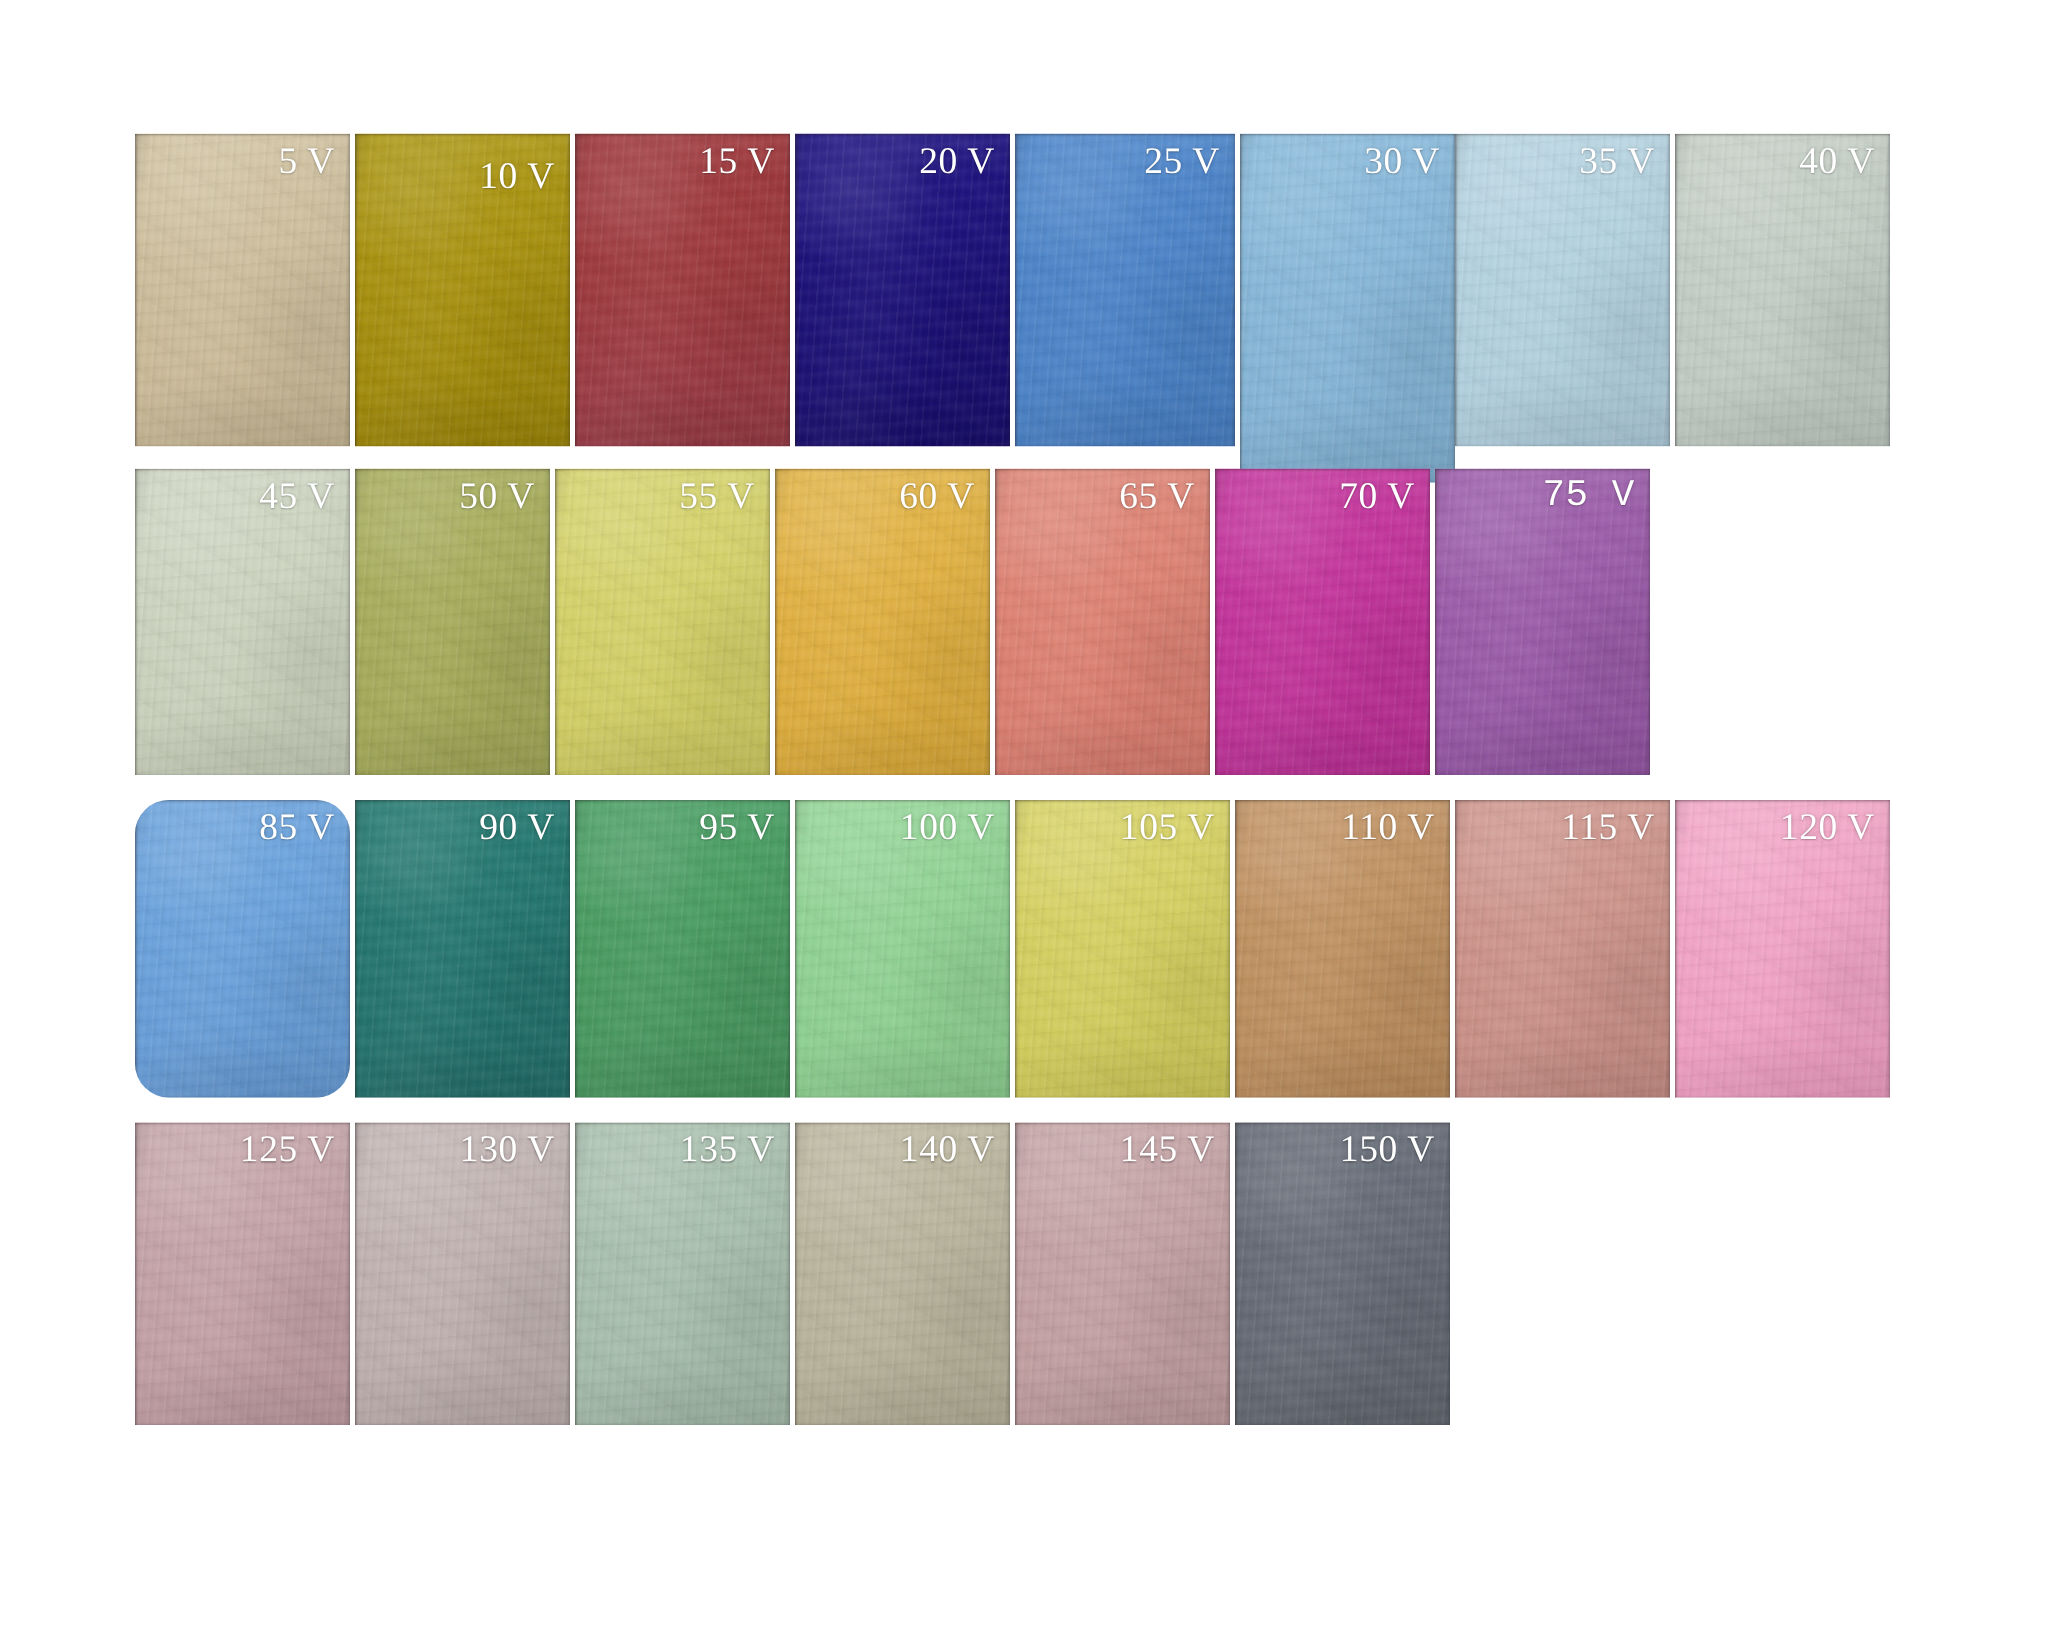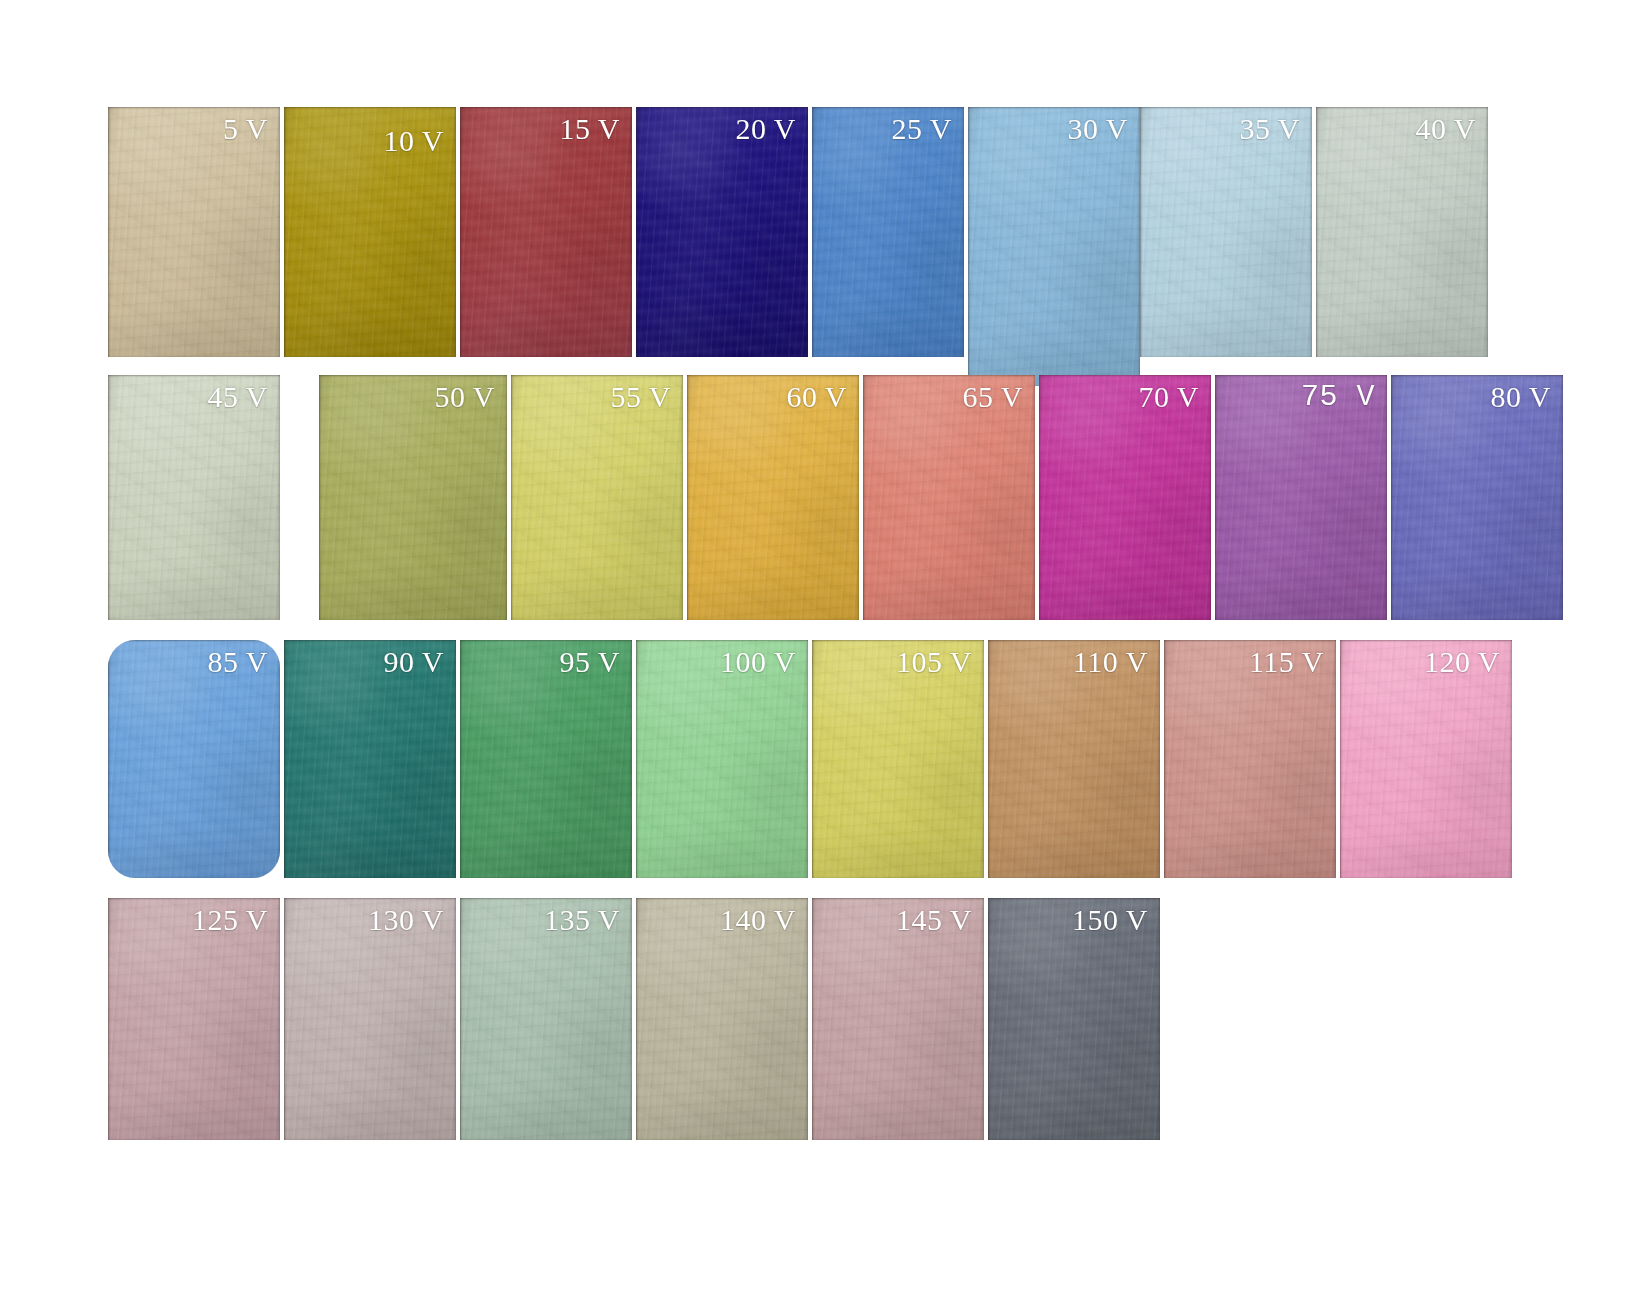--- a/index.html
+++ b/index.html
@@ -139,21 +139,21 @@
         <div class="voltage-label" style="color: rgb(255, 255, 255);">15 V</div>
       </div>
       <div class="sample" style="width: 172px; height: 250px; margin-right: 4px; background: linear-gradient(rgb(34, 22, 132) 0%, rgb(29, 17, 121) 48%, rgb(24, 13, 108) 100%);">
         <div class="tex-a"></div>
         <div class="tex-b"></div>
         <div class="tex-c"></div>
         <div class="shade"></div>
         <div class="edge"></div>
         <div class="voltage-label" style="color: rgb(255, 255, 255);">20 V</div>
       </div>
-      <div class="sample" style="width: 152px; height: 250px; margin-right: 4px; background: linear-gradient(rgb(81, 137, 205) 0%, rgb(76, 132, 201) 48%, rgb(72, 127, 196) 100%);">
+      <div class="sample" style="width: 176px; height: 250px; margin-right: 4px; background: linear-gradient(rgb(81, 137, 205) 0%, rgb(76, 132, 201) 48%, rgb(72, 127, 196) 100%);">
         <div class="tex-a"></div>
         <div class="tex-b"></div>
         <div class="tex-c"></div>
         <div class="shade"></div>
         <div class="edge"></div>
         <div class="voltage-label" style="color: rgb(255, 255, 255);">25 V</div>
       </div>
       <div class="sample" style="width: 172px; height: 279px; margin-right: 0; background: linear-gradient(rgb(140, 188, 221) 0%, rgb(135, 183, 216) 48%, rgb(128, 176, 210) 100%);">
         <div class="tex-a"></div>
         <div class="tex-b"></div>
@@ -181,21 +181,21 @@
     </div>
     <div class="sample-row" style="left: 108px; top: 375px; height: 245px;">
       <div class="sample" style="width: 172px; height: 245px; margin-right: 4px; background: linear-gradient(rgb(209, 216, 197) 0%, rgb(204, 211, 191) 48%, rgb(197, 204, 183) 100%);">
         <div class="tex-a"></div>
         <div class="tex-b"></div>
         <div class="tex-c"></div>
         <div class="shade"></div>
         <div class="edge"></div>
         <div class="voltage-label" style="color: rgb(255, 255, 255);">45 V</div>
       </div>
-      <div class="sample" style="width: 188px; height: 245px; margin-right: 4px; background: linear-gradient(rgb(171, 177, 98) 0%, rgb(166, 172, 92) 48%, rgb(160, 166, 85) 100%); margin-left: 35px;">
+      <div class="sample" style="width: 156px; height: 245px; margin-right: 4px; background: linear-gradient(rgb(171, 177, 98) 0%, rgb(166, 172, 92) 48%, rgb(160, 166, 85) 100%);">
         <div class="tex-a"></div>
         <div class="tex-b"></div>
         <div class="tex-c"></div>
         <div class="shade"></div>
         <div class="edge"></div>
         <div class="voltage-label" style="color: rgb(255, 255, 255);">50 V</div>
       </div>
       <div class="sample" style="width: 172px; height: 245px; margin-right: 4px; background: linear-gradient(rgb(216, 214, 115) 0%, rgb(211, 209, 105) 48%, rgb(205, 202, 95) 100%);">
         <div class="tex-a"></div>
         <div class="tex-b"></div>
@@ -228,28 +228,20 @@
         <div class="edge"></div>
         <div class="voltage-label" style="color: rgb(255, 255, 255);">70 V</div>
       </div>
       <div class="sample" style="width: 172px; height: 245px; margin-right: 4px; background: linear-gradient(rgb(160, 99, 174) 0%, rgb(154, 91, 169) 48%, rgb(146, 83, 162) 100%);">
         <div class="tex-a"></div>
         <div class="tex-b"></div>
         <div class="tex-c"></div>
         <div class="shade"></div>
         <div class="edge"></div>
         <div class="voltage-label" style="color: rgb(255, 255, 255); font-family: Liberation Mono, monospace;">75 V</div>
-      </div>
-      <div class="sample" style="width: 172px; height: 245px; margin-right: 4px; background: linear-gradient(rgb(113, 115, 193) 0%, rgb(106, 108, 188) 48%, rgb(100, 101, 181) 100%);">
-        <div class="tex-a"></div>
-        <div class="tex-b"></div>
-        <div class="tex-c"></div>
-        <div class="shade"></div>
-        <div class="edge"></div>
-        <div class="voltage-label" style="color: rgb(255, 255, 255);">80 V</div>
       </div>
     </div>
     <div class="sample-row" style="left: 108px; top: 640px; height: 238px;">
       <div class="sample" style="width: 172px; height: 238px; margin-right: 4px; background: linear-gradient(rgb(113, 167, 224) 0%, rgb(107, 162, 220) 48%, rgb(100, 153, 212) 100%); border-radius: 27px;">
         <div class="tex-a"></div>
         <div class="tex-b"></div>
         <div class="tex-c"></div>
         <div class="shade"></div>
         <div class="edge"></div>
         <div class="voltage-label" style="color: rgb(255, 255, 255);">85 V</div>

